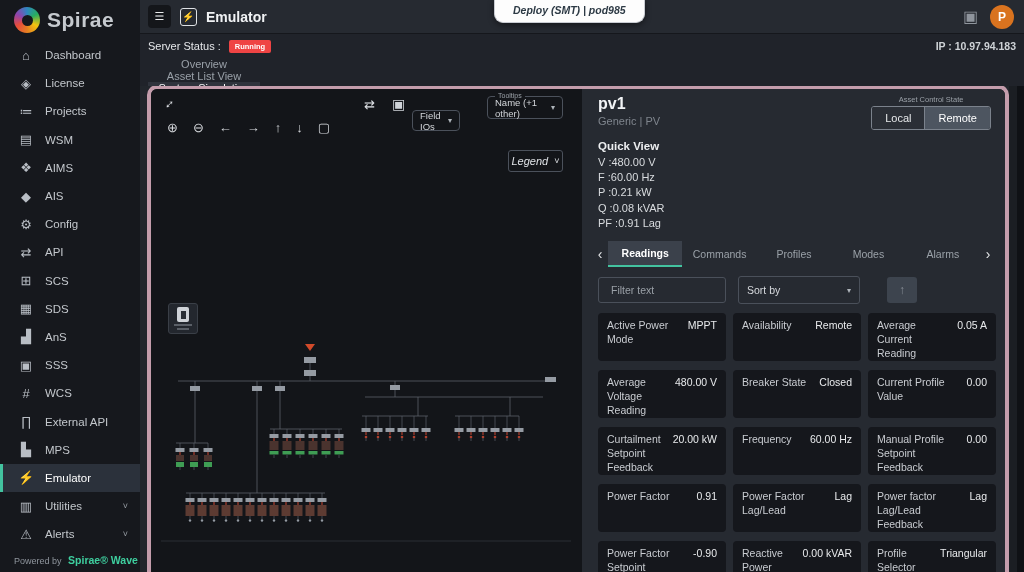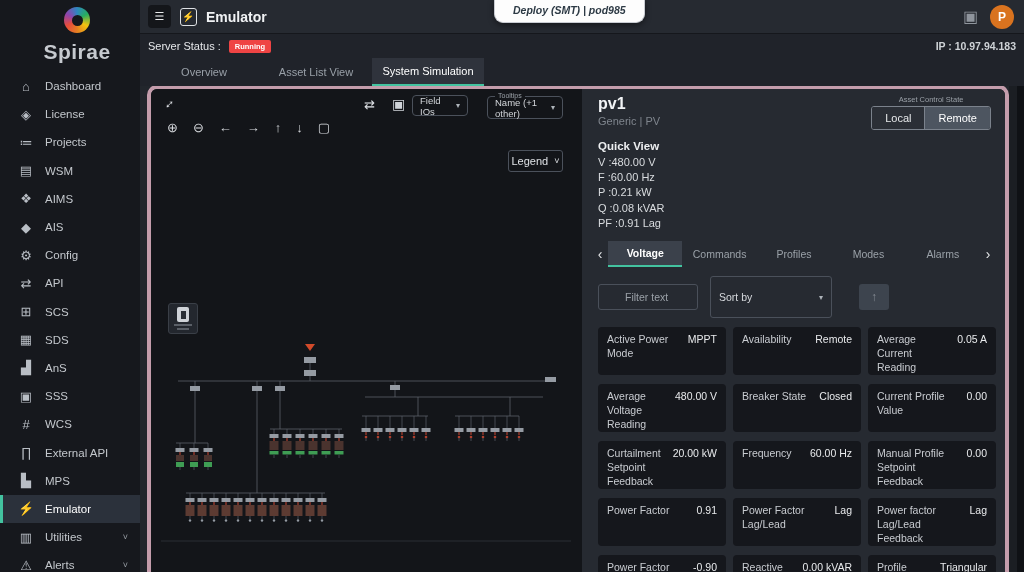--- a/index.html
+++ b/index.html
@@ -3,21 +3,21 @@
 <meta charset="utf-8">
 <style>
   * { box-sizing: border-box; margin: 0; padding: 0; }
   html,body { width:1024px; height:572px; overflow:hidden; background:#1b1e23;
     font-family:"Liberation Sans", sans-serif; }
   .page { position:relative; width:1024px; height:572px; display:flex; }
 
   
   .sidebar { width:140px; height:572px; background:#16181d; flex:0 0 140px;
     display:flex; flex-direction:column; z-index:5; }
-  .logo-row { display:flex; align-items:center; gap:7px; padding:7px 0 4px 14px;flex-direction:column; }
+  .logo-row { display:flex; align-items:center; gap:7px; padding:7px 0 4px 14px; }
   .logo-swirl { width:26px; height:26px; border-radius:50%; flex:0 0 26px;
     background:conic-gradient(#2e86c1,#27ae60,#f1c40f,#e67e22,#e74c3c,#8e44ad,#2e86c1);
     display:flex; align-items:center; justify-content:center; }
   .logo-swirl span { width:11px; height:11px; border-radius:50%; background:#16181d; }
   .logo-text { font-size:21px; font-weight:700; color:#c6cacf; letter-spacing:.5px; }
   .nav { flex:1; padding-top:4px; }
   .nav-item { display:flex; align-items:center; height:28.2px; padding-left:18px; gap:11px;
     cursor:pointer; position:relative; }
   .nav-item .nav-icon { width:16px; text-align:center; font-size:13px; color:#b9bec5; }
   .nav-item .nav-label { font-size:11.5px; color:#c3c7cc; }
@@ -50,21 +50,21 @@
     padding:4px 18px 6px; font-size:10.5px; font-weight:700; color:#2d3a45;
     box-shadow:0 2px 6px rgba(0,0,0,.45); white-space:nowrap;font-style:italic; }
 
   .statusbar { height:25px; background:#20232a; display:flex; align-items:center;
     padding:0 8px; border-top:1px solid #15171c; }
   .status-label { font-size:11px; font-weight:400; color:#e5e7ea; }
   .status-badge { margin-left:8px; background:#ef4444; color:#fff; font-size:7.5px;
     font-weight:700; padding:2px 6px; border-radius:2px; }
   .status-ip { margin-left:auto; font-size:10.5px; font-weight:700; color:#ced2d6; }
 
-  .tabbar { height:28px; background:#20232a; display:flex; padding-left:8px; }
+  .tabbar { height:28px; background:#20232a; display:flex; padding-left:8px;flex-direction:column; }
   .mtab { width:112px; display:flex; align-items:center; justify-content:center;
     font-size:11px; color:#99a0a8; cursor:pointer; }
   .mtab.active { background:#2f333c; color:#fff; border-bottom:2px solid #43c3a0;
     font-weight:400; }
 
   
   .content { position:relative; flex:1; background:#22262c; overflow:hidden; }
   .frame { position:absolute; left:7px; top:-1px; width:862px; height:560px;
     border:4px solid #c49dac; border-radius:10px; display:flex; overflow:hidden;
     background:#262a31; }
@@ -81,21 +81,21 @@
   .toolrow2 .tool { position:static; font-size:13px; color:#d6d9dd; }
   .dd { position:absolute; border:1px solid #4b515b; border-radius:4px; background:#131519;
     display:flex; align-items:center; justify-content:space-between; padding:0 7px;
     color:#d3d6da; font-size:9.5px; cursor:pointer; }
   .dd .arr { color:#aeb4ba; font-size:8px; }
   .dd-label { position:absolute; top:-5px; left:7px; background:#131519; padding:0 3px;
     font-size:7px; color:#9aa0a7; }
   .legend-btn { position:absolute; left:357px; top:61px; width:55px; height:22px;
     background:none; border:1px solid #4b515b; border-radius:3px; color:#dfe2e6;
     font-size:11px; display:flex; align-items:center; justify-content:center; gap:6px;
-    cursor:pointer; }
+    cursor:pointer;font-style:italic; }
   .node-card { position:absolute; left:17px; top:214px; width:30px; height:31px;
     background:#23272e; border:1px solid #3a3f47; border-radius:3px;
     display:flex; flex-direction:column; align-items:center; padding-top:3px; gap:2px; }
   .node-card .nc-ic { width:12px; height:15px; background:#cfd3d8; border-radius:2px;
     display:flex; align-items:center; justify-content:center; }
   .node-card .nc-ic i { display:block; width:5px; height:8px; background:#2b2f36; }
   .node-card .nc-line { width:18px; height:2px; background:#5a5f67; }
   .node-card .nc-line.short { width:12px; }
 
   
@@ -115,25 +115,25 @@
   .qv-title { font-size:11.5px; font-weight:700; color:#eceef0; margin-bottom:3px; }
   .qv-line { font-size:11px; color:#d9dcdf; line-height:15.2px; }
   .ptabs { display:flex; align-items:stretch; margin-top:10px; height:26px; }
   .ptab-arrow { width:16px; background:none; border:none; color:#e6e8ea; font-size:14px;
     cursor:pointer; }
   .ptab { flex:1; background:none; border:none; font-size:10.5px; color:#9aa1a8;
     cursor:pointer; }
   .ptab.active { background:#3b414b; color:#fff; border-bottom:2px solid #43c3a0;
     font-weight:700; }
   .filter-row { display:flex; align-items:center; gap:12px; margin:9px 0 9px 6px; }
-  .filter-input { width:100px; height:26px; background:transparent; border:1px solid #4a505a;
-    border-radius:3px; color:#d6d9dd; font-size:10.5px; padding:0 26px;
+  .filter-input { width:128px; height:26px; background:transparent; border:1px solid #4a505a;
+    border-radius:3px; color:#d6d9dd; font-size:10.5px; padding:0 12px;
     font-family:"Liberation Sans", sans-serif; }
   .filter-input::placeholder { color:#9aa0a7; }
-  .sort-dd { width:122px; height:42px; border:1px solid #4a505a; border-radius:3px;
+  .sort-dd { width:122px; height:28px; border:1px solid #4a505a; border-radius:3px;
     display:flex; align-items:center; justify-content:space-between; padding:0 8px;
     color:#d6d9dd; font-size:10.5px; cursor:pointer; }
   .sort-dd .arr { font-size:8px; color:#aeb4ba; }
   .up-btn { width:30px; height:26px; margin-left:15px; background:#3d444e; border:none;
     border-radius:3px; color:#868c94; font-size:12px; cursor:pointer; }
   .cards { display:grid; grid-template-columns:1fr 1fr 1fr; gap:9px 7px;
     grid-auto-rows:48px; margin:0 0 0 6px; }
   .card { background:#15171c; border-radius:4px; padding:6px 9px; display:flex;
     justify-content:space-between; align-items:flex-start; }
   .card .c-label { font-size:10.5px; color:#c9ccd1; line-height:1.32; max-width:62%; }
@@ -484,21 +484,21 @@
           <button class="tool" style="left:16px;top:8px;">
             <span class="rot45">↕</span>
           </button>
           <button class="tool" style="left:213px;top:9px;">
             <span>⇄</span>
           </button>
           <span class="tool" style="left:241px;top:8px;font-size:14px;color:#cfd3d8;">
             <span>▣</span>
           </span>
 
-          <div class="dd" style="left:261px;top:6px;width:56px;height:21px;">
+          <div class="dd" style="left:261px;top:21px;width:48px;height:21px;">
             <span>Field IOs</span>
             <span class="arr">▾</span>
           </div>
           <div class="dd" style="left:336px;top:7px;width:76px;height:23px;">
             <span class="dd-label">Tooltips</span>
             <span>Name (+1 other)</span>
             <span class="arr">▾</span>
           </div>
 
           <div class="toolrow2">
@@ -547,21 +547,21 @@
                 <div class="qv-line">F :60.00 Hz</div>
                 <div class="qv-line">P :0.21 kW</div>
                 <div class="qv-line">Q :0.08 kVAR</div>
                 <div class="qv-line">PF :0.91 Lag</div>
               </div>
           </div>
 
           <div class="ptabs">
             <button class="ptab-arrow"><span>‹</span></button>
             <span id="asset-tabs" style="display:flex;flex:1;">
-                <button class="ptab active">Voltage</button>
+                <button class="ptab active">Readings</button>
                 <button class="ptab">Commands</button>
                 <button class="ptab">Profiles</button>
                 <button class="ptab">Modes</button>
                 <button class="ptab">Alarms</button>
               </span>
             <button class="ptab-arrow"><span>›</span></button>
           </div>
 
           <div class="filter-row">
             <input class="filter-input" placeholder="Filter text" style="">

